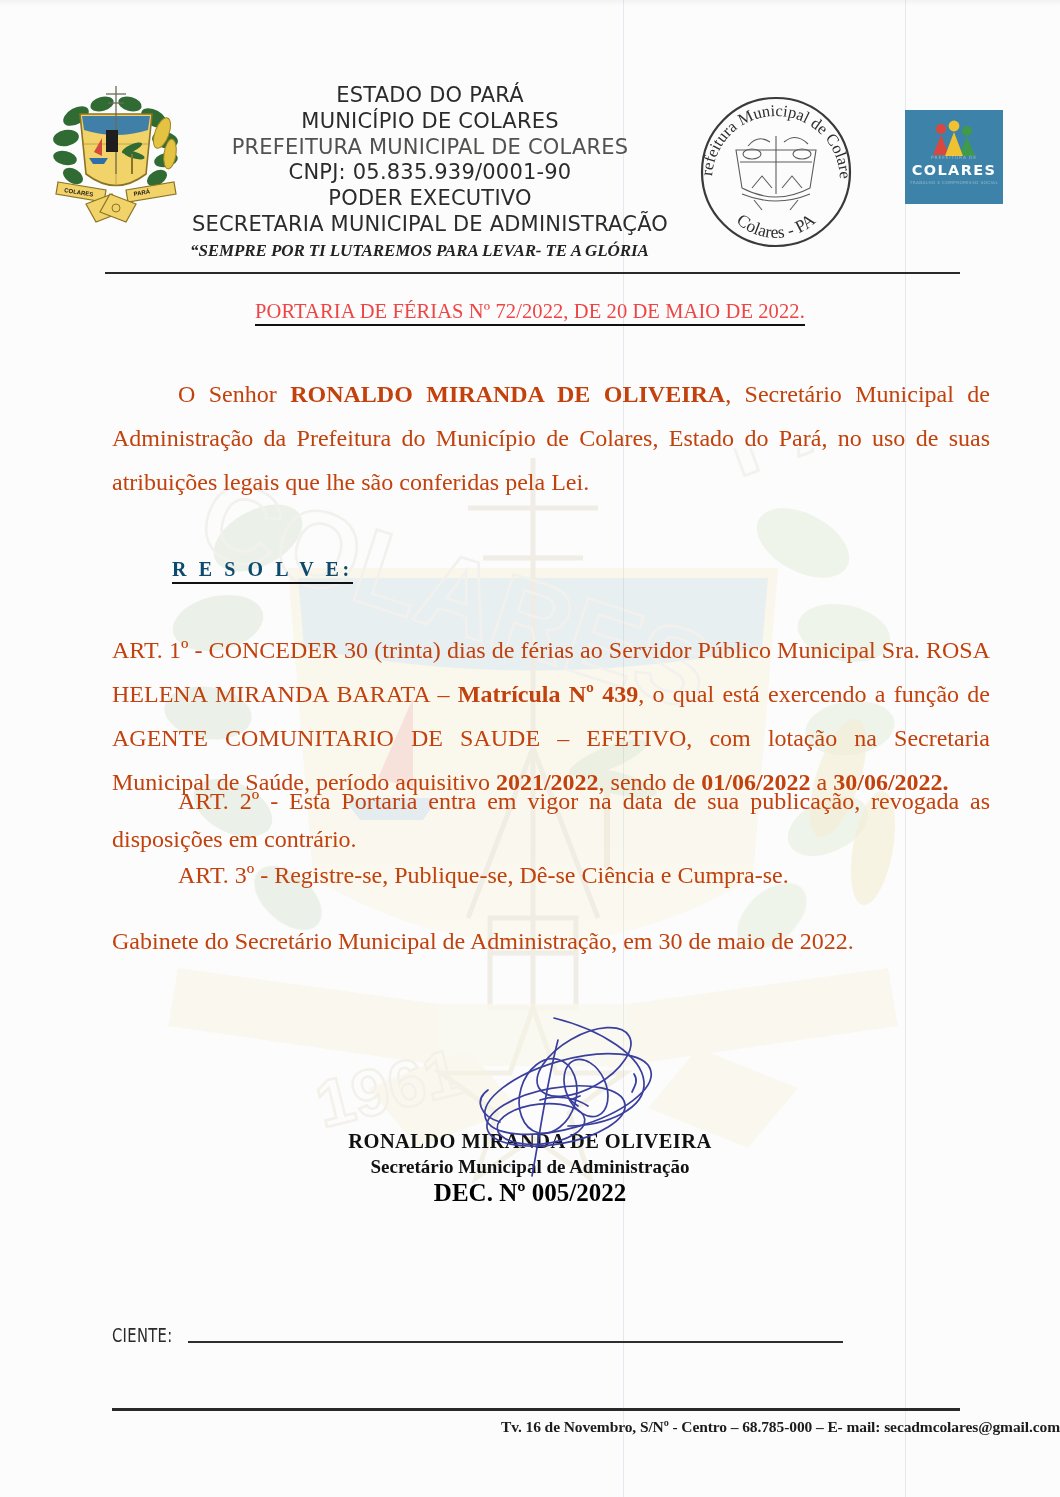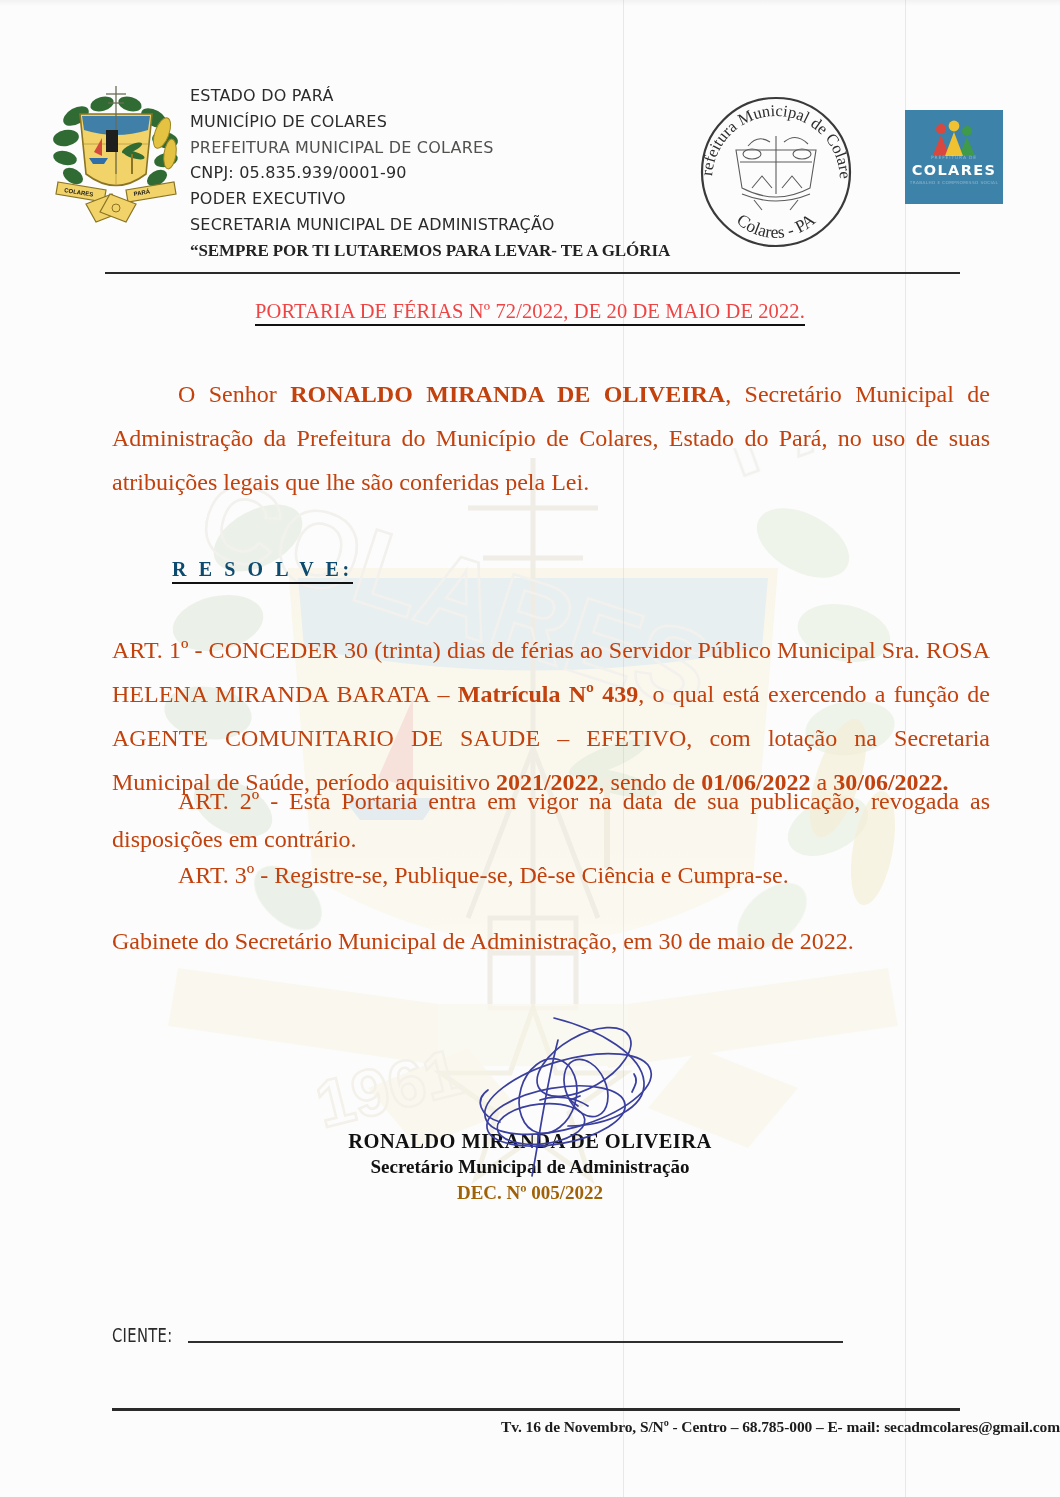--- a/index.html
+++ b/index.html
@@ -69,29 +69,31 @@
     height: 148px;
   }
   .header-text {
     position: absolute;
     left: 190px;
     top: 83px;
     width: 480px;
   }
   .header-text .line {
     font-family: "DejaVu Sans", sans-serif;
-    font-size: 16px;
+    font-size: 21px;
     letter-spacing: 0.2px;
     line-height: 25.8px;
     color: #2b2b2b;
     white-space: nowrap;
+    text-align: center;
   }
   .header-text .line.faded { color: #51514f; }
   .header-text .motto {
     font-family: "Liberation Serif", serif;
+    font-style: italic;
     font-weight: bold;
     font-size: 17px;
     line-height: 24px;
     color: #232323;
     letter-spacing: -0.1px;
     white-space: nowrap;
     margin-top: 1px;
   }
 
   
@@ -255,23 +257,23 @@
     color: #111;
     line-height: 26px;
   }
   .sig-role {
     font-size: 19px;
     font-weight: bold;
     color: #111;
     line-height: 26px;
   }
   .sig-dec {
-    font-size: 19px;
-    font-weight: bold;
-    color: #a16207;
+    font-size: 25px;
+    font-weight: bold;
+    color: #000000;
     line-height: 26px;
   }
 
   
   .ciente {
     position: absolute;
     left: 112px;
     top: 1326px;
     z-index: 4;
     display: flex;

